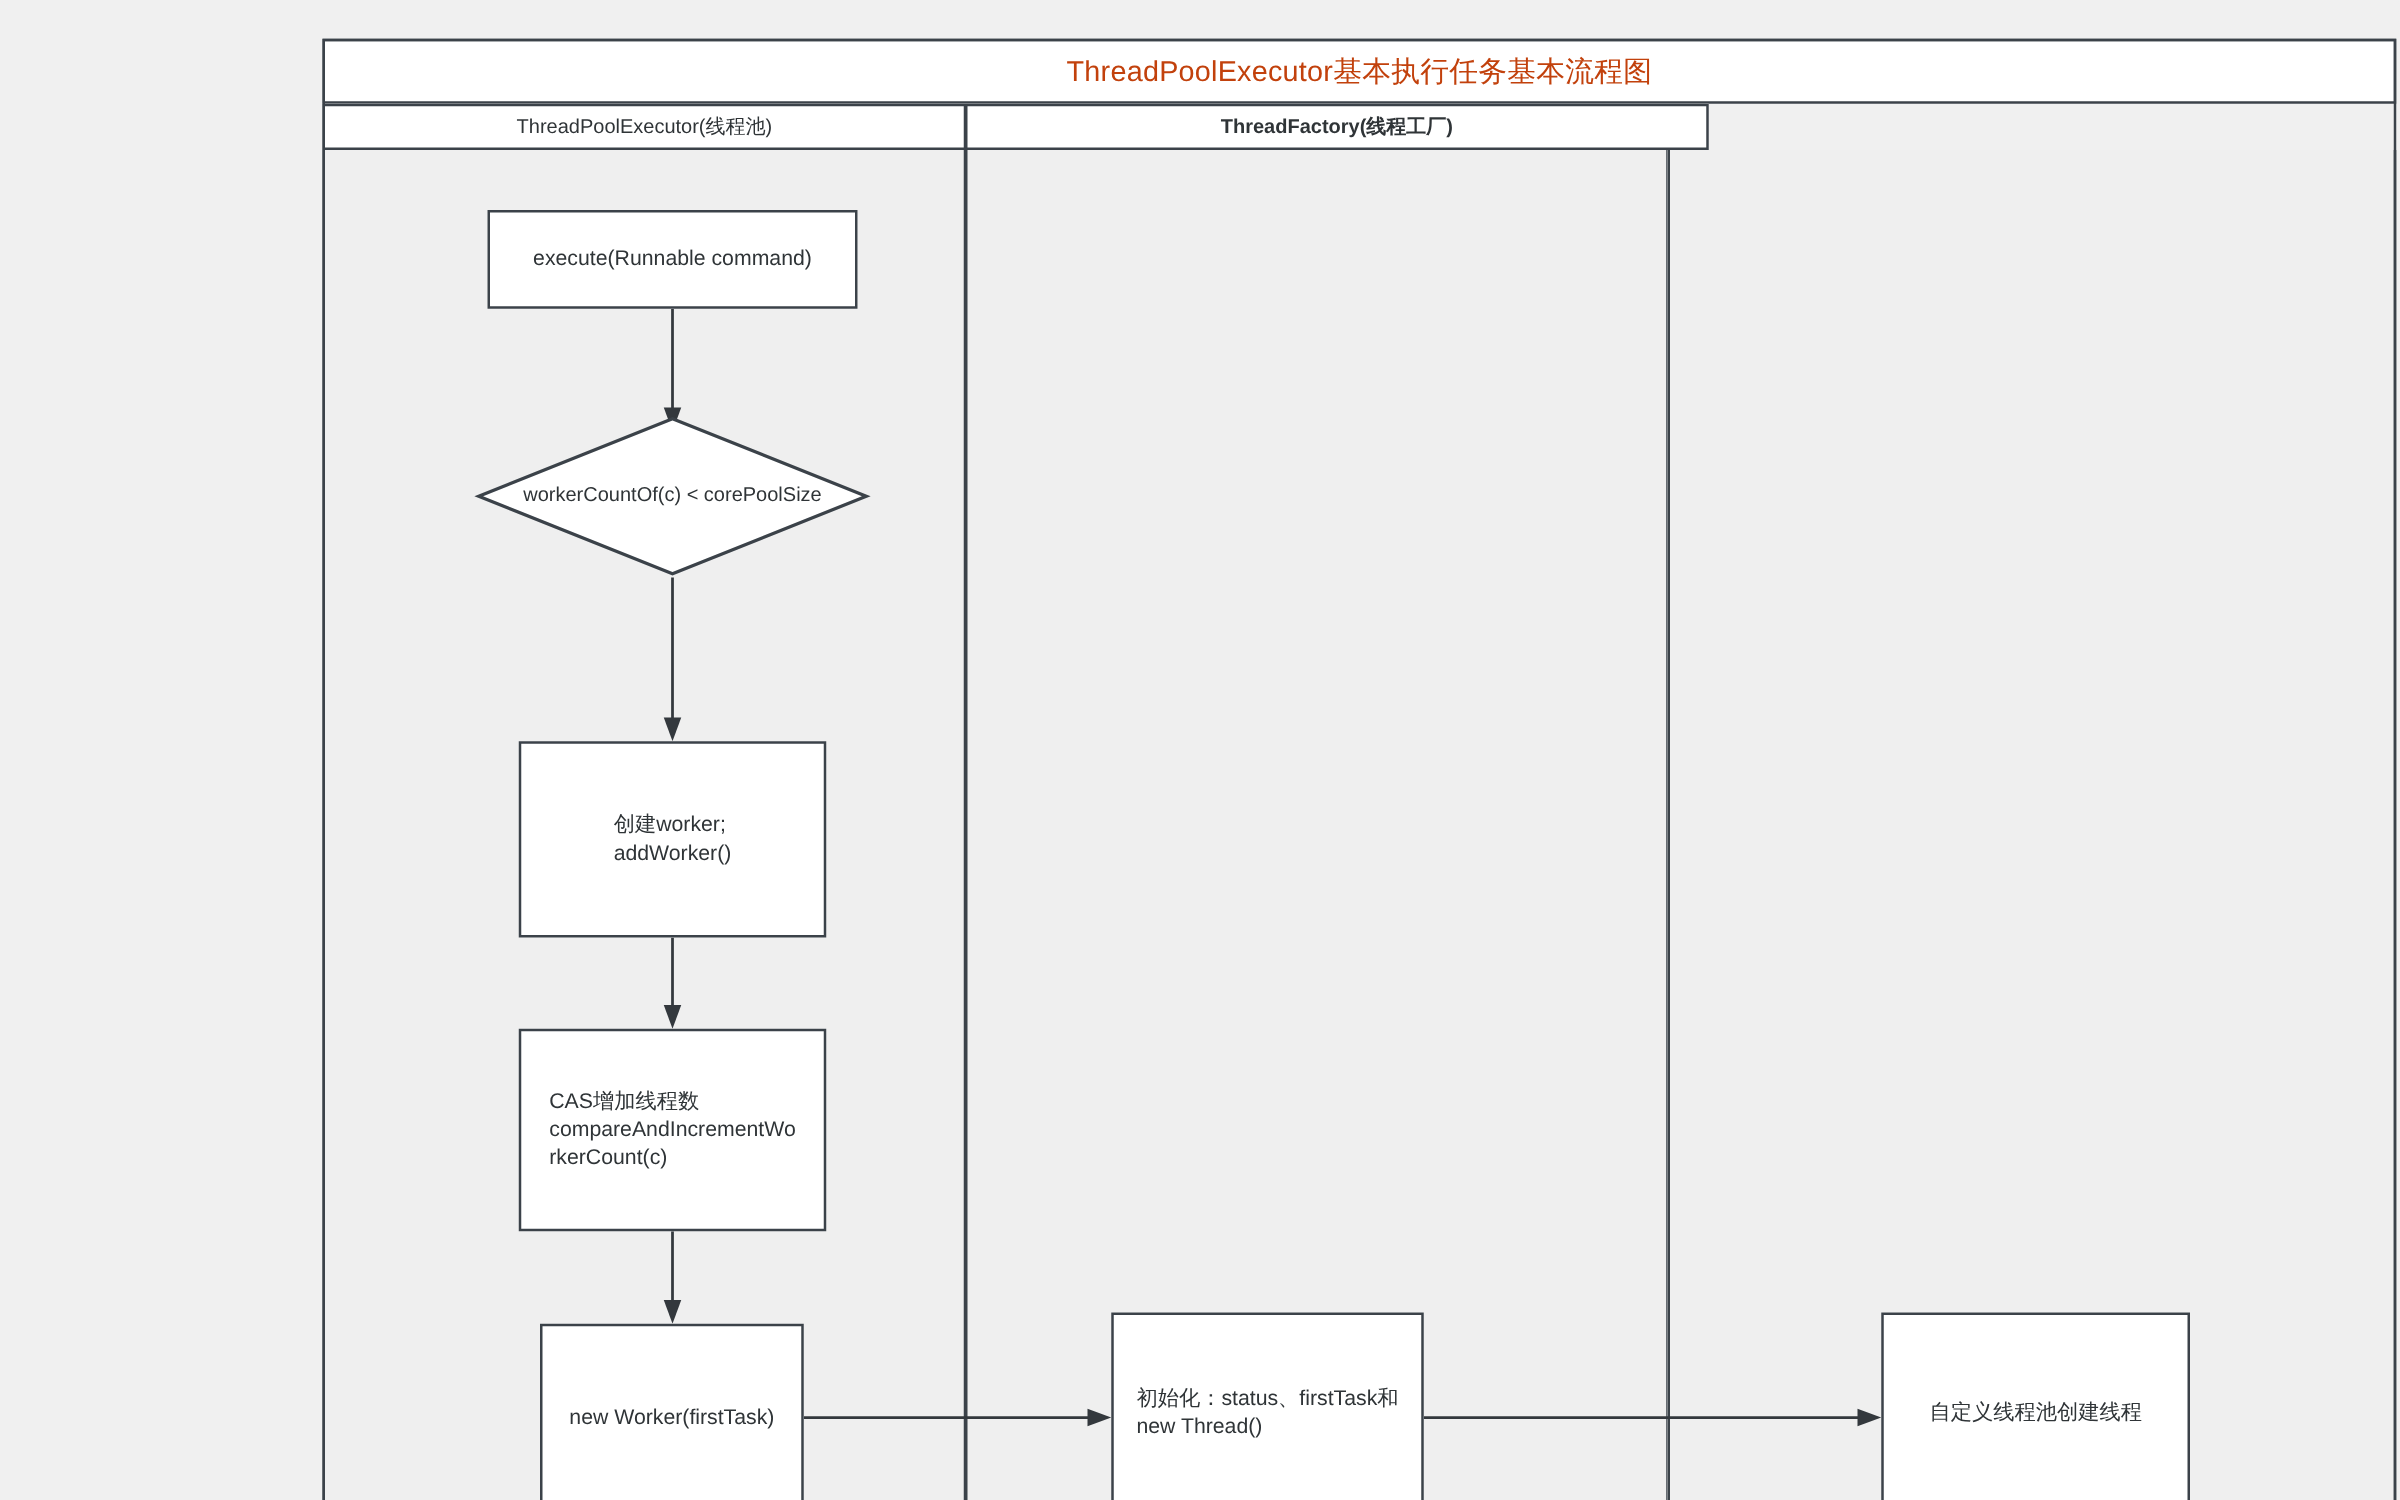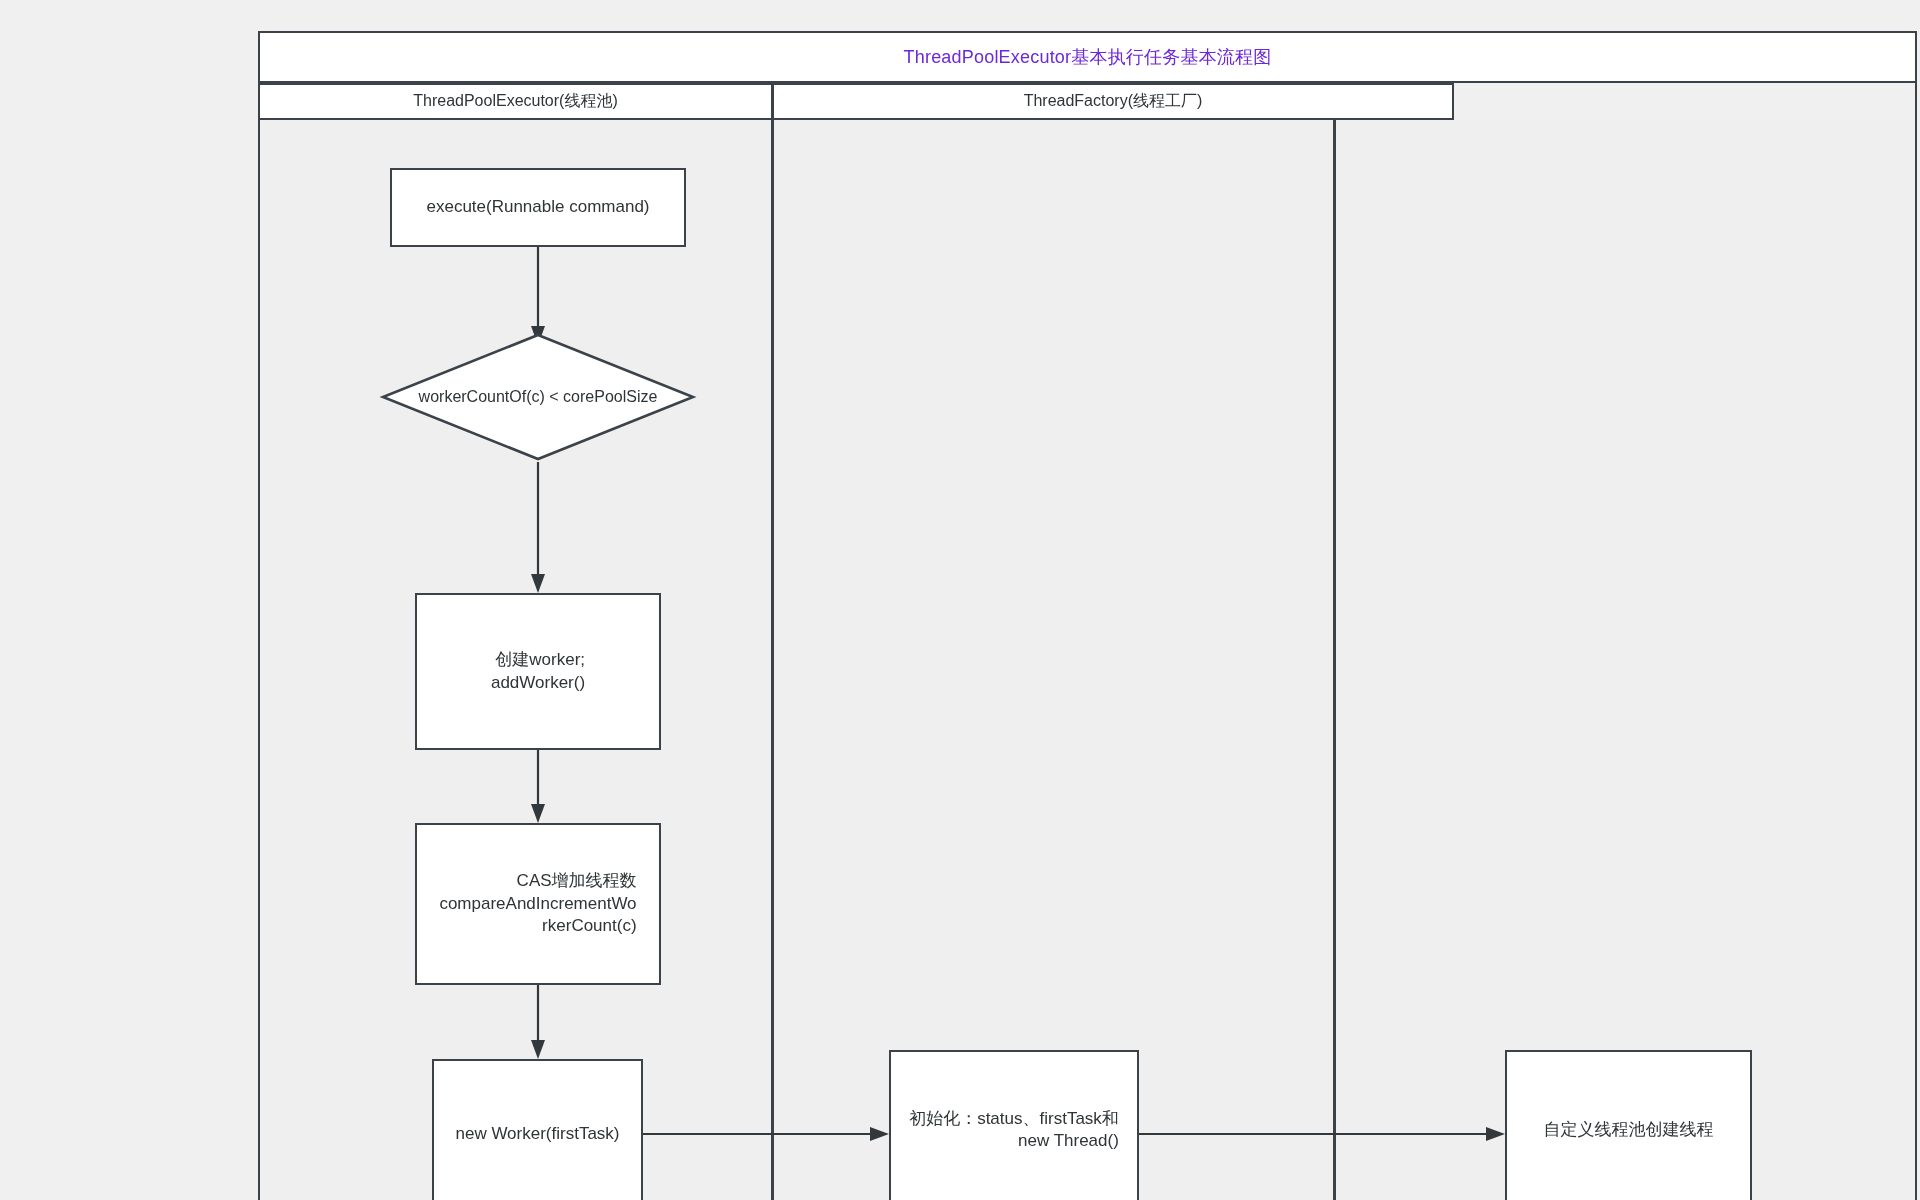--- a/index.html
+++ b/index.html
@@ -36,22 +36,22 @@
     left: 258px;
     top: 31px;
     width: 1659px;
     height: 52px;
     box-sizing: border-box;
     border: 2px solid #3b4249;
     background: #ffffff;
     display: flex;
     align-items: center;
     justify-content: center;
-    font-size: 18px;
-    color: #6d28d9;
+    font-size: 23px;
+    color: #c2410c;
     letter-spacing: 0.2px;
   }
 
   .header-row {
     position: absolute;
     left: 258px;
     top: 83px;
     width: 1659px;
     height: 37px;
     box-sizing: border-box;
@@ -86,21 +86,21 @@
 
   
   .node {
     position: absolute;
     box-sizing: border-box;
     background: #ffffff;
     border: 2px solid #3b4249;
     display: flex;
     align-items: center;
     justify-content: center;
-    text-align: right;
+    text-align: left;
     font-size: 17px;
     line-height: 1.32;
     color: #2f3437;
     padding: 4px 6px;
     white-space: pre-line;
     z-index: 4;
   }
 
   .diamond-wrap {
     position: absolute;
@@ -151,21 +151,21 @@
 <div id="canvas">
 
   <div class="lane-body" style="left:258px; width:514px;"></div>
   <div class="lane-body" style="left:772px; width:562px;"></div>
   <div class="lane-body last" style="left:1334px; width:583px;"></div>
 
   <div class="title-bar">ThreadPoolExecutor基本执行任务基本流程图</div>
 
   <div class="header-row">
     <div class="lane-header" style="width:514px;">ThreadPoolExecutor(线程池)</div>
-    <div class="lane-header" style="width:682px;">ThreadFactory(线程工厂)</div>
+    <div class="lane-header" style="width:595px;font-weight:bold;">ThreadFactory(线程工厂)</div>
   </div>
 
   <svg class="edges" width="1920" height="1200" viewBox="0 0 1920 1200">
 
     <g>
       <path class="edge-line" d="M 538 247 L 538 332"></path>
       <polygon class="edge-head" points="538,345 531,326 545,326"></polygon>
     </g>
 
     <g>

